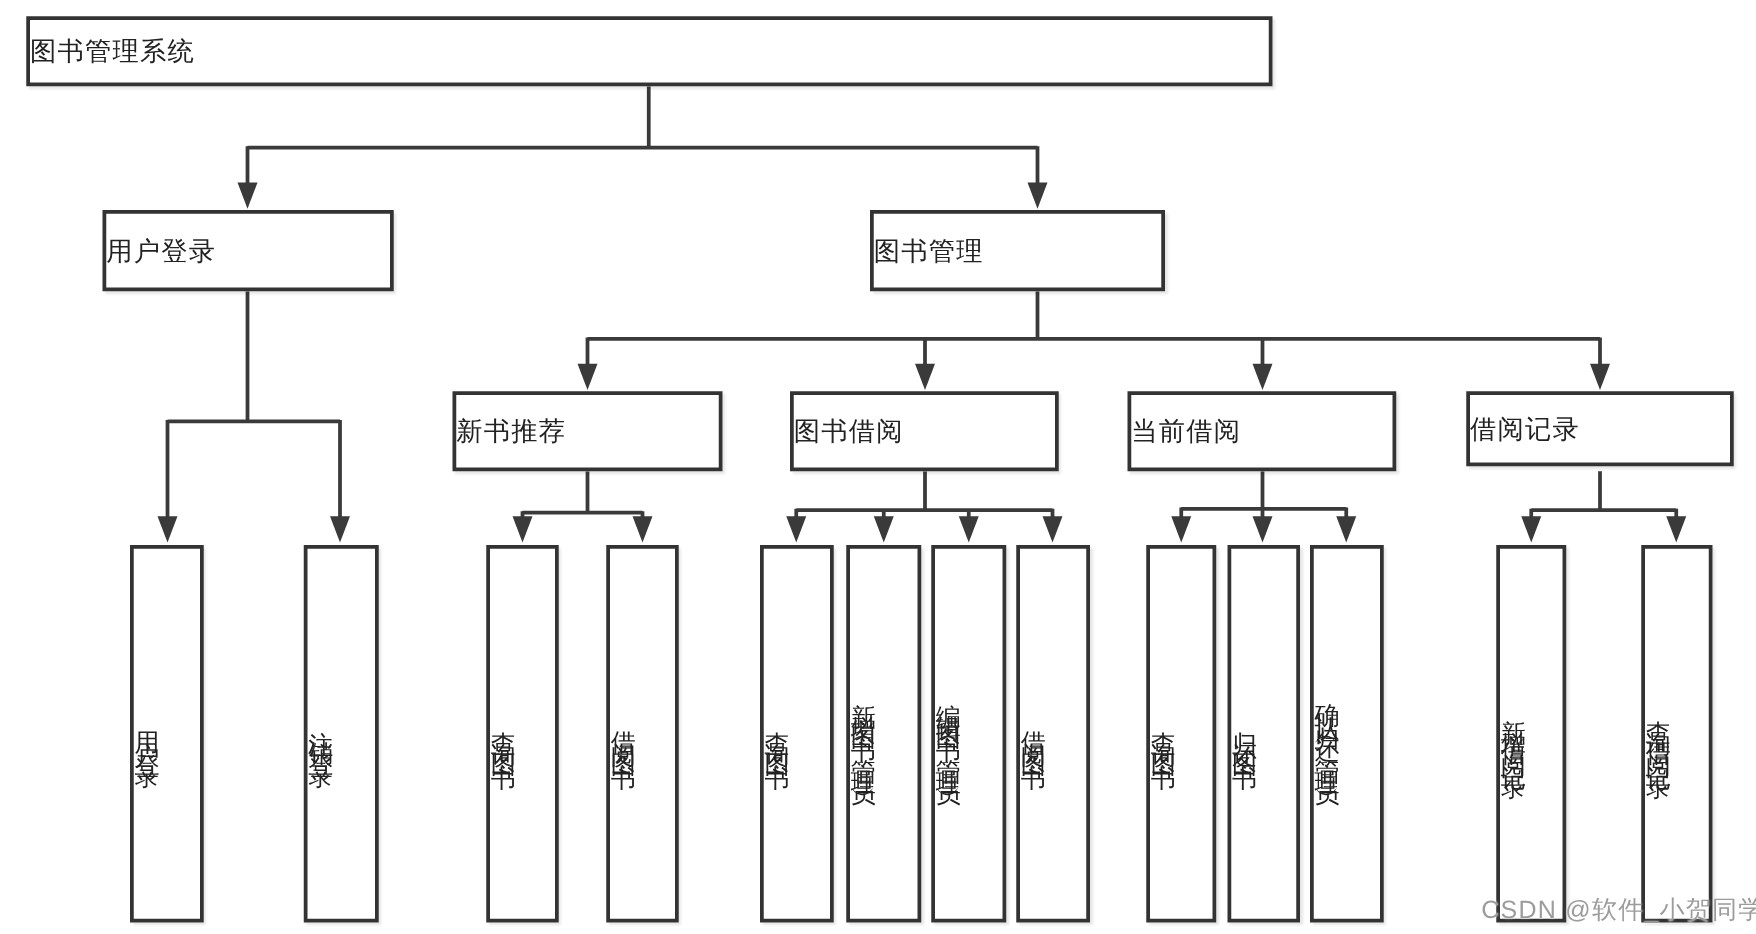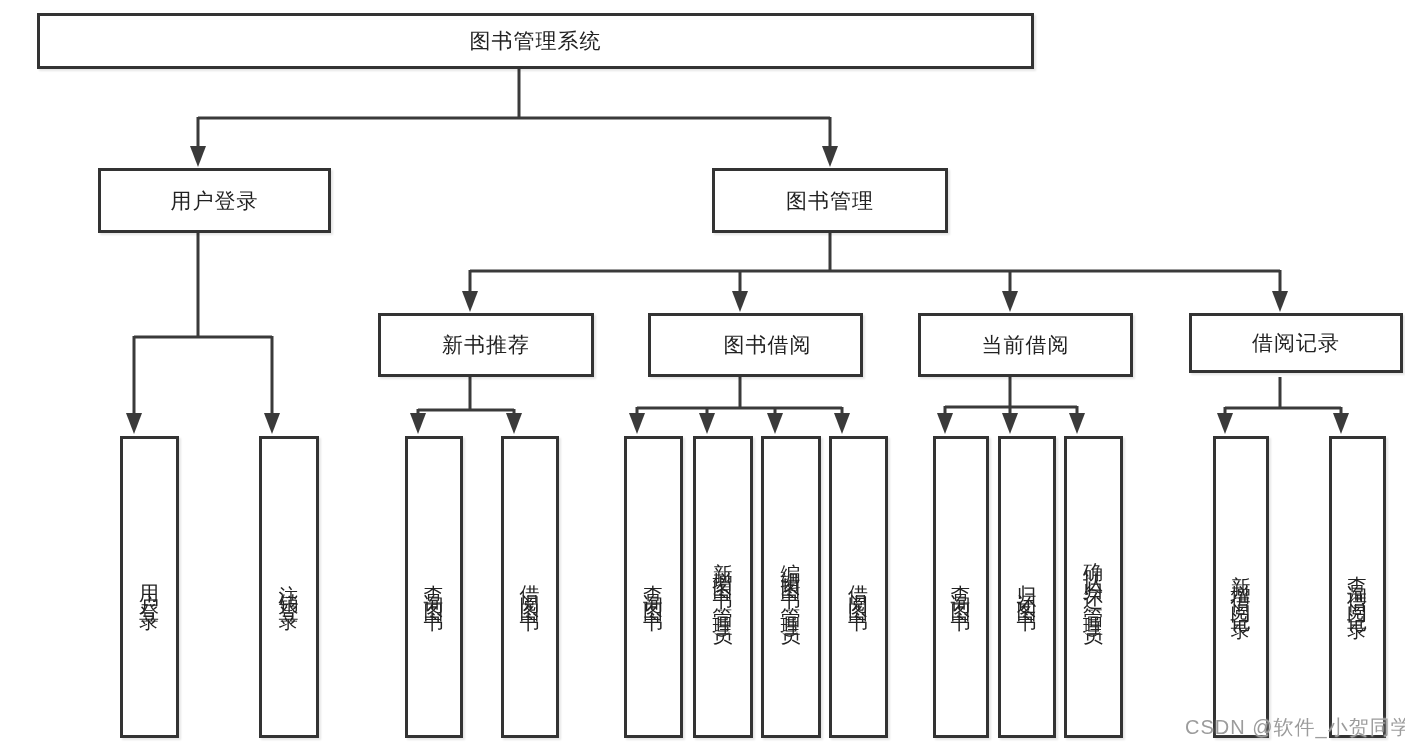--- a/index.html
+++ b/index.html
@@ -36,25 +36,24 @@
     fill: var(--line);
     stroke: none;
   }
   .box {
     position: absolute;
     background: var(--background);
     border: 3px solid var(--border);
     box-sizing: border-box;
     display: flex;
     align-items: center;
-    justify-content: center;
+    justify-content: flex-start;
     color: var(--text);
     z-index: 2;
     box-shadow: 2px 2px 2px rgba(0,0,0,0.10);
-    margin-left: 16px;
   }
   .hbox span {
     font-size: 21px;
     letter-spacing: 1px;
     white-space: nowrap;
   }
   .vbox span {
     writing-mode: vertical-rl;
     text-orientation: mixed;
     font-size: 20px;
@@ -136,21 +135,21 @@
   <div class="box hbox" style="left:82px; top:168px; width:233px; height:65px;">
     <span>用户登录</span>
   </div>
   <div class="box hbox" style="left:696px; top:168px; width:236px; height:65px;">
     <span>图书管理</span>
   </div>
 
   <div class="box hbox" style="left:362px; top:313px; width:216px; height:64px;">
     <span>新书推荐</span>
   </div>
-  <div class="box hbox" style="left:632px; top:313px; width:215px; height:64px;padding-left:24px;">
+  <div class="box hbox" style="left:632px; top:313px; width:215px; height:64px;">
     <span>图书借阅</span>
   </div>
   <div class="box hbox" style="left:902px; top:313px; width:215px; height:64px;">
     <span>当前借阅</span>
   </div>
   <div class="box hbox" style="left:1173px; top:313px; width:214px; height:60px;">
     <span>借阅记录</span>
   </div>
 
   <div class="box vbox" style="left:104px; top:436px; width:59px; height:302px;">

